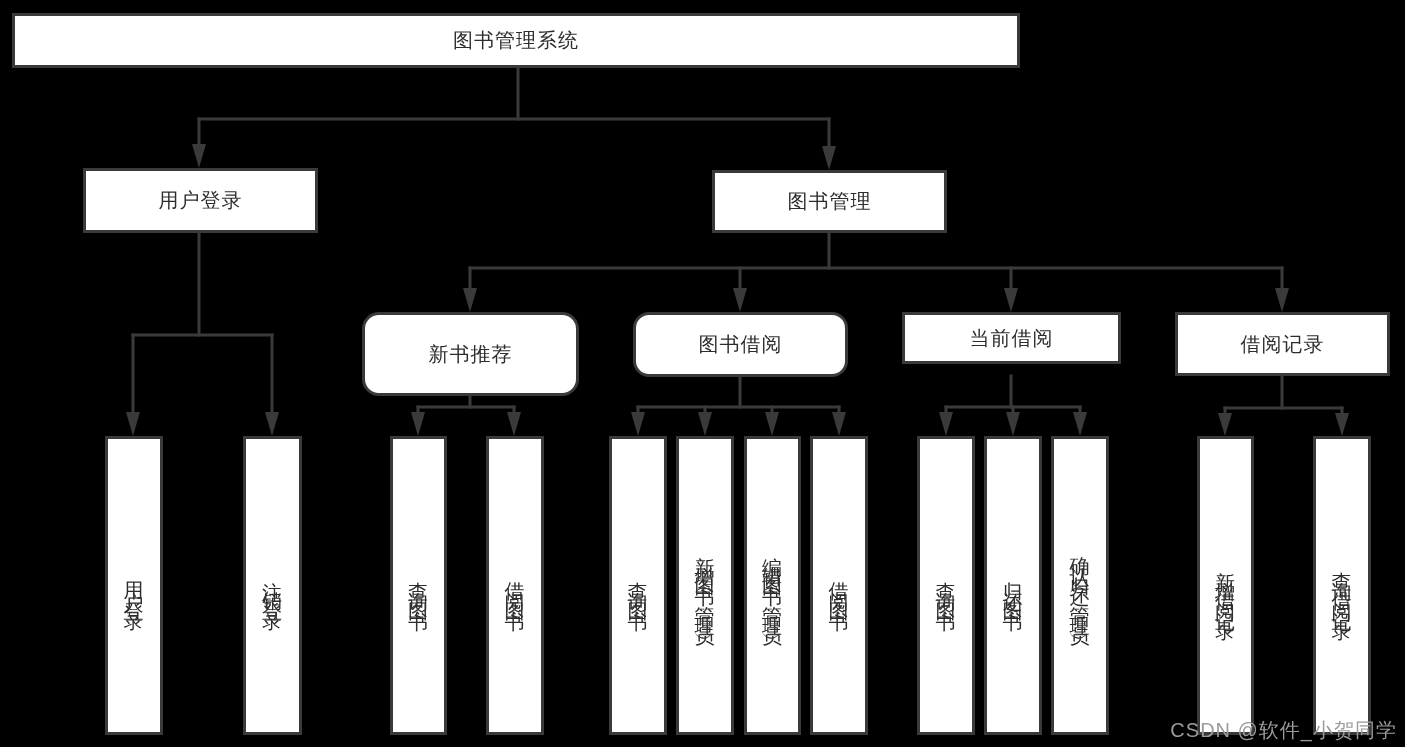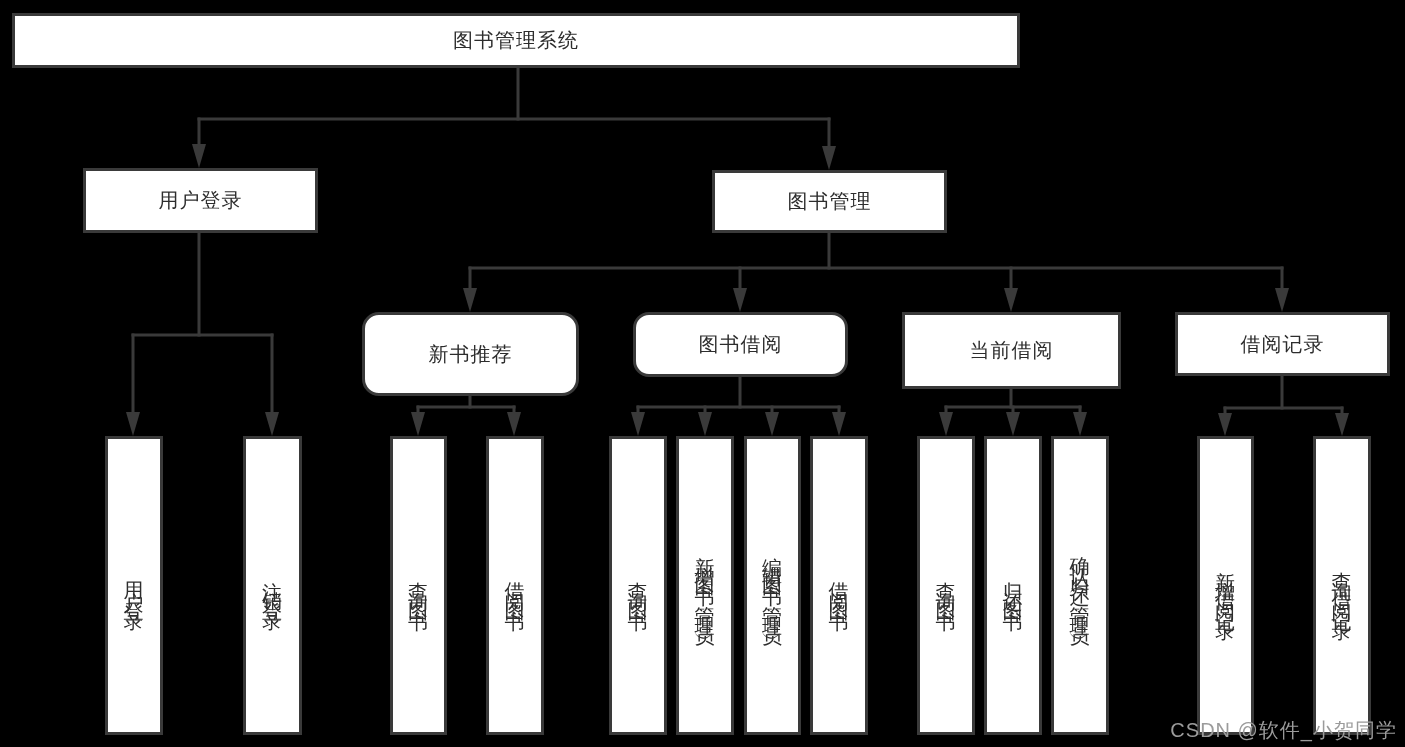--- a/index.html
+++ b/index.html
@@ -131,21 +131,21 @@
     </g>
   </svg>
 
   <div class="box" style="left:12px; top:13px; width:1008px; height:55px;">图书管理系统</div>
 
   <div class="box" style="left:83px; top:168px; width:235px; height:65px;">用户登录</div>
   <div class="box" style="left:712px; top:170px; width:235px; height:63px;">图书管理</div>
 
   <div class="box" style="left:362px; top:312px; width:217px; height:84px;border-radius:17px;">新书推荐</div>
   <div class="box" style="left:633px; top:312px; width:215px; height:65px;border-radius:16px;">图书借阅</div>
-  <div class="box" style="left:902px; top:312px; width:219px; height:77px;">当前借阅</div>
+  <div class="box" style="left:902px; top:312px; width:219px; height:52px;">当前借阅</div>
   <div class="box" style="left:1175px; top:312px; width:215px; height:64px;">借阅记录</div>
 
   <div class="box vbox" style="left:105px; top:436px; width:58px; height:299px;">用户登录</div>
   <div class="box vbox" style="left:243px; top:436px; width:59px; height:299px;">注销登录</div>
 
   <div class="box vbox" style="left:390px; top:436px; width:57px; height:299px;">查询图书</div>
   <div class="box vbox" style="left:486px; top:436px; width:58px; height:299px;">借阅图书</div>
 
   <div class="box vbox" style="left:609px; top:436px; width:58px; height:299px;">查询图书</div>
   <div class="box vbox" style="left:676px; top:436px; width:58px; height:299px;">新增图书（管理员）</div>

